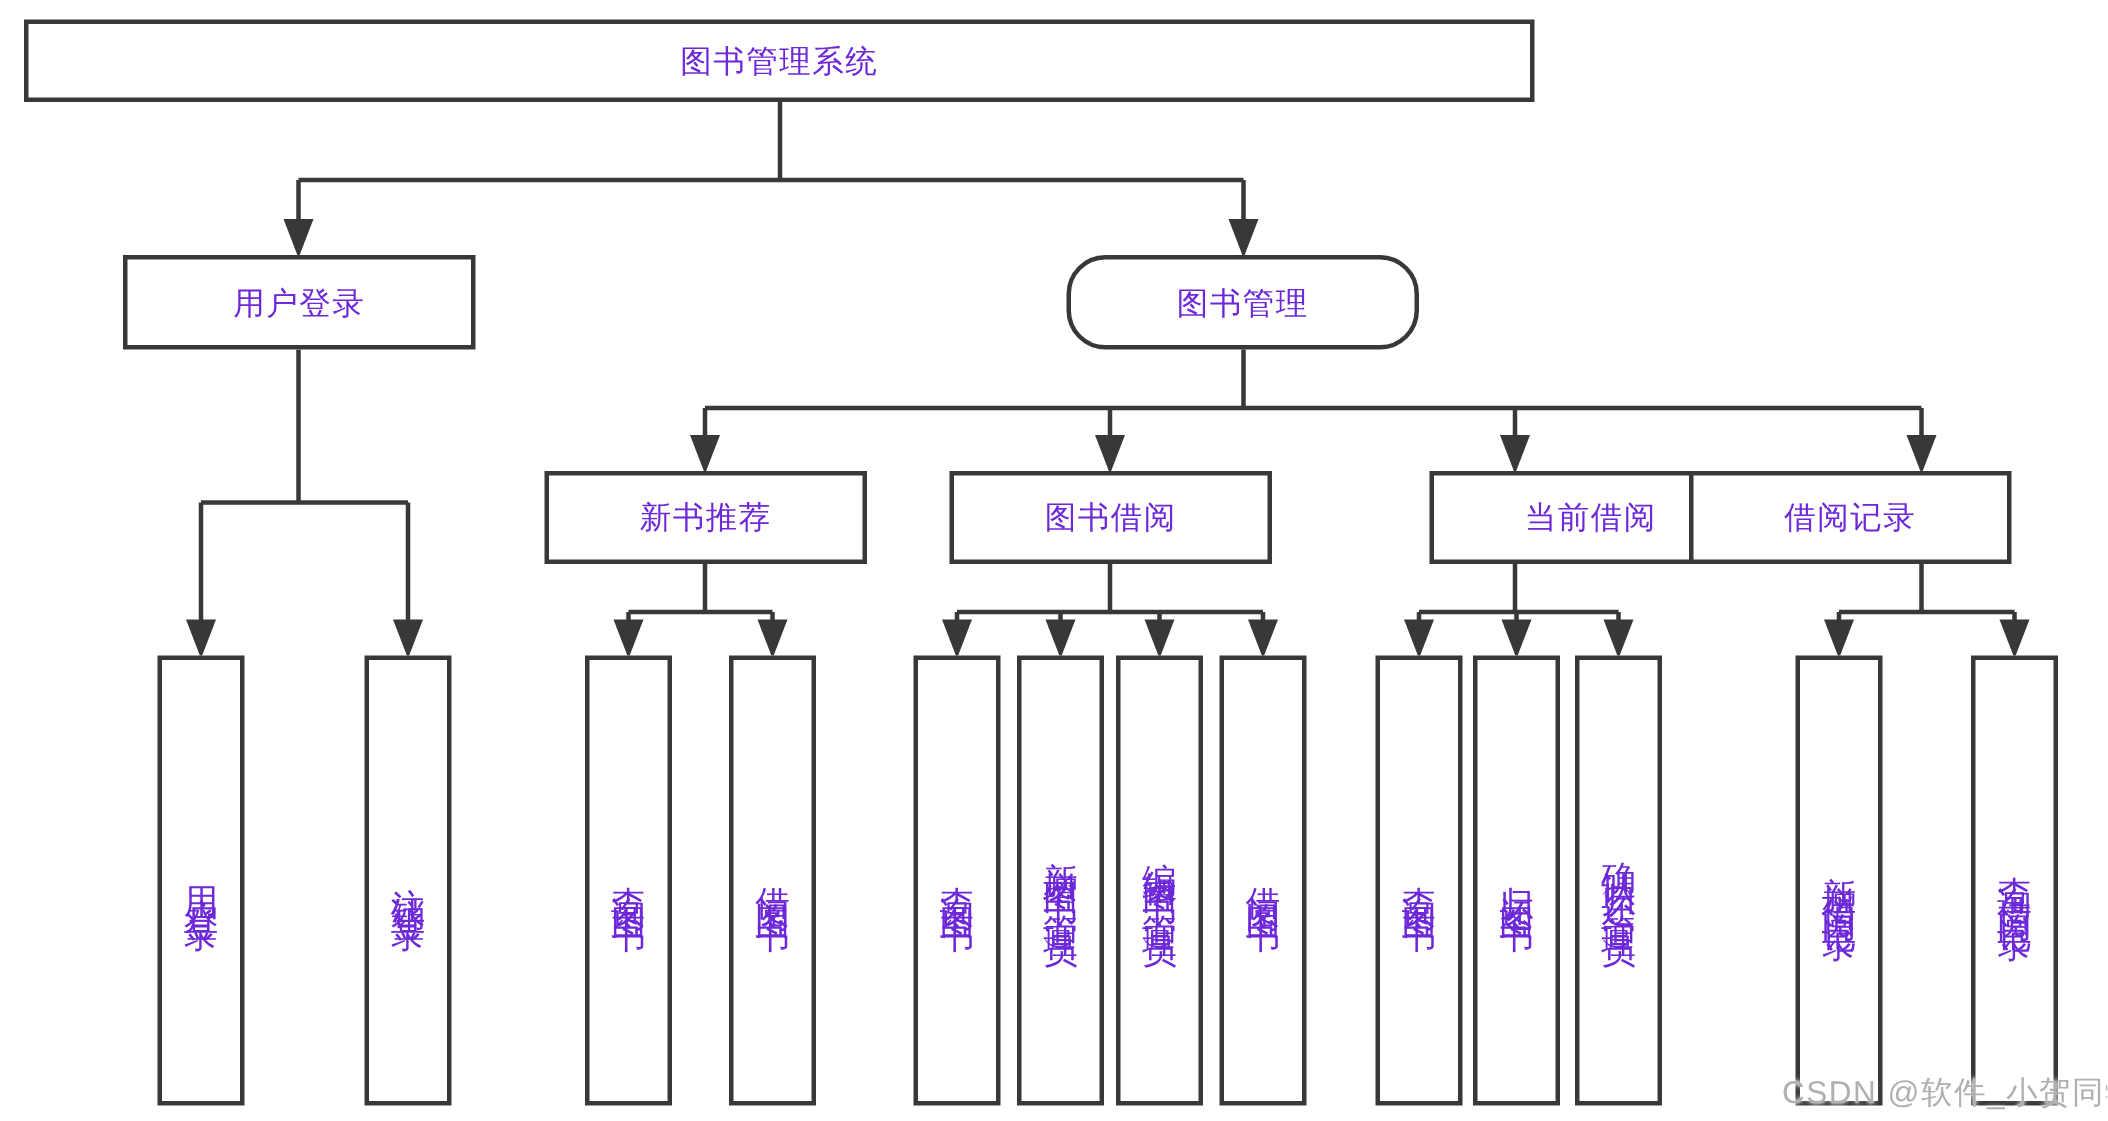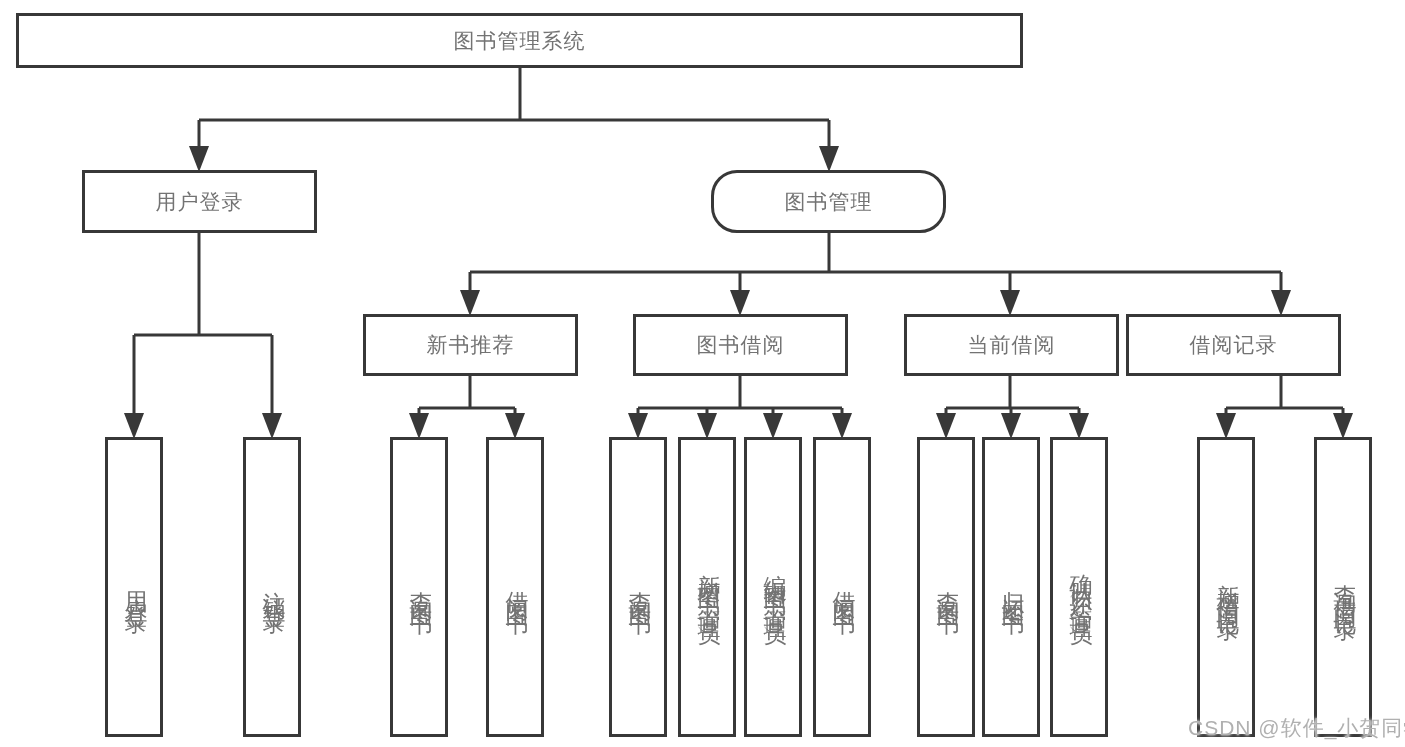--- a/index.html
+++ b/index.html
@@ -9,25 +9,24 @@
     background:#ffffff;
     font-family:"Liberation Sans","DejaVu Sans",sans-serif;
     overflow:hidden;
   }
   .connectors{position:absolute;left:0;top:0;width:1405px;height:747px;}
   .box{
     position:absolute;
     box-sizing:border-box;
     background:#ffffff;
     border:3px solid #383838;
-    color:#737373;
+    color:#6d28d9;
     display:flex;
     align-items:center;
     justify-content:center;
-    font-family:Liberation Mono, monospace;
   }
   .hbox{font-size:21px;letter-spacing:1px;white-space:nowrap;}
   .root{left:16px;top:13px;width:1007px;height:55px;}
   .l2{height:63px;top:170px;width:235px;}
   .l3{height:62px;top:314px;width:215px;}
   .vbox{
     top:437px;width:58px;height:300px;
     writing-mode:vertical-rl;
     text-orientation:mixed;
     font-size:23px;
@@ -112,21 +111,21 @@
   <div class="box hbox l2" style="left:711px;border-radius:26px;">
     <span>图书管理</span>
   </div>
 
   <div class="box hbox l3" style="left:363px;">
     <span>新书推荐</span>
   </div>
   <div class="box hbox l3" style="left:633px;">
     <span>图书借阅</span>
   </div>
-  <div class="box hbox l3" style="left:904px;">
+  <div class="box hbox l3" style="left:953px;">
     <span>当前借阅</span>
   </div>
   <div class="box hbox l3" style="left:1126px;">
     <span>借阅记录</span>
   </div>
 
   <div class="box vbox" style="left:105px;">
     <span>用户登录</span>
   </div>
   <div class="box vbox" style="left:243px;">

